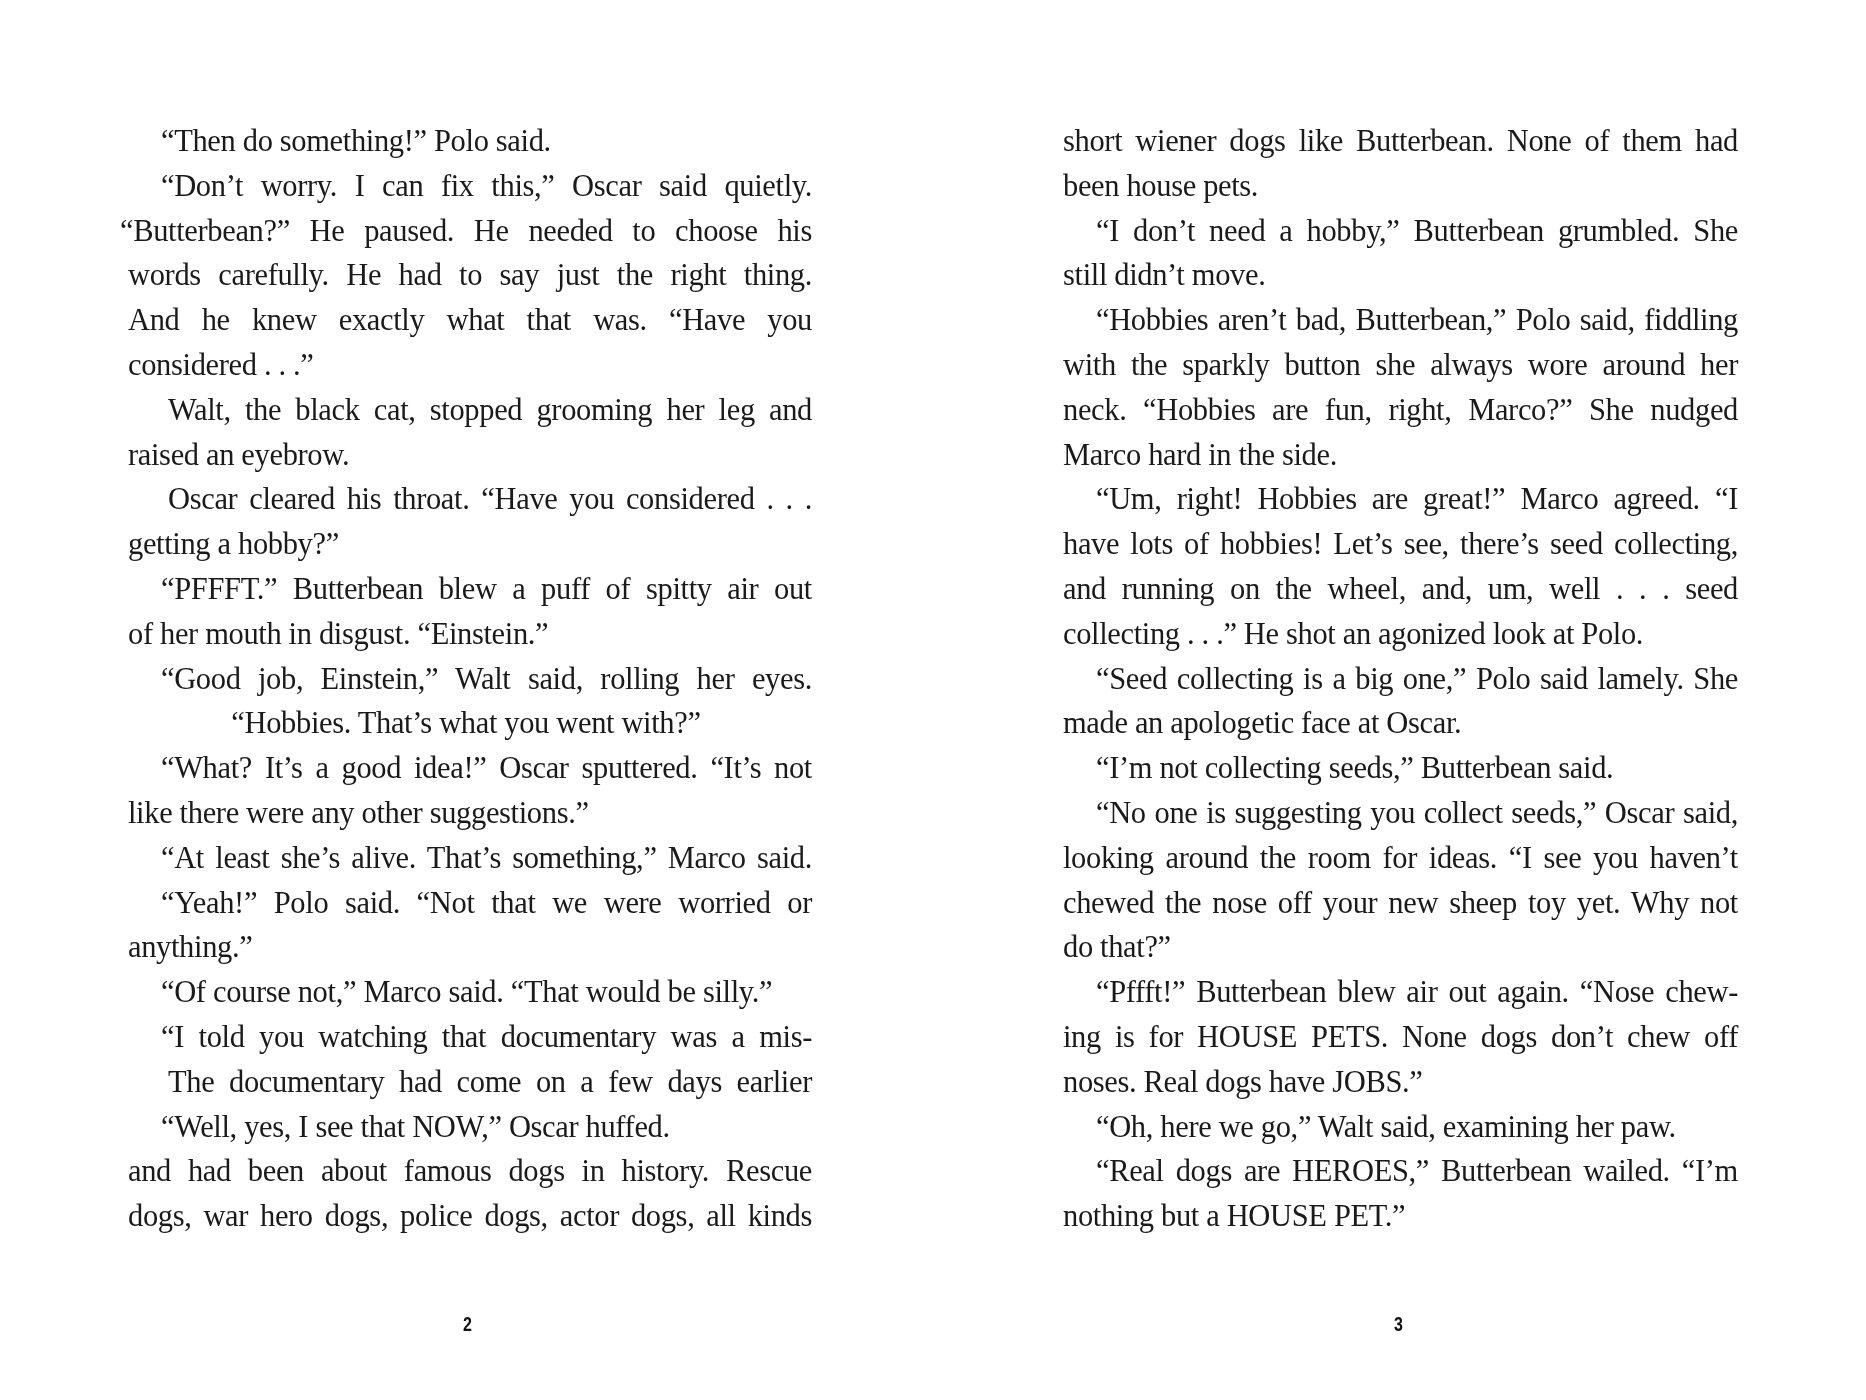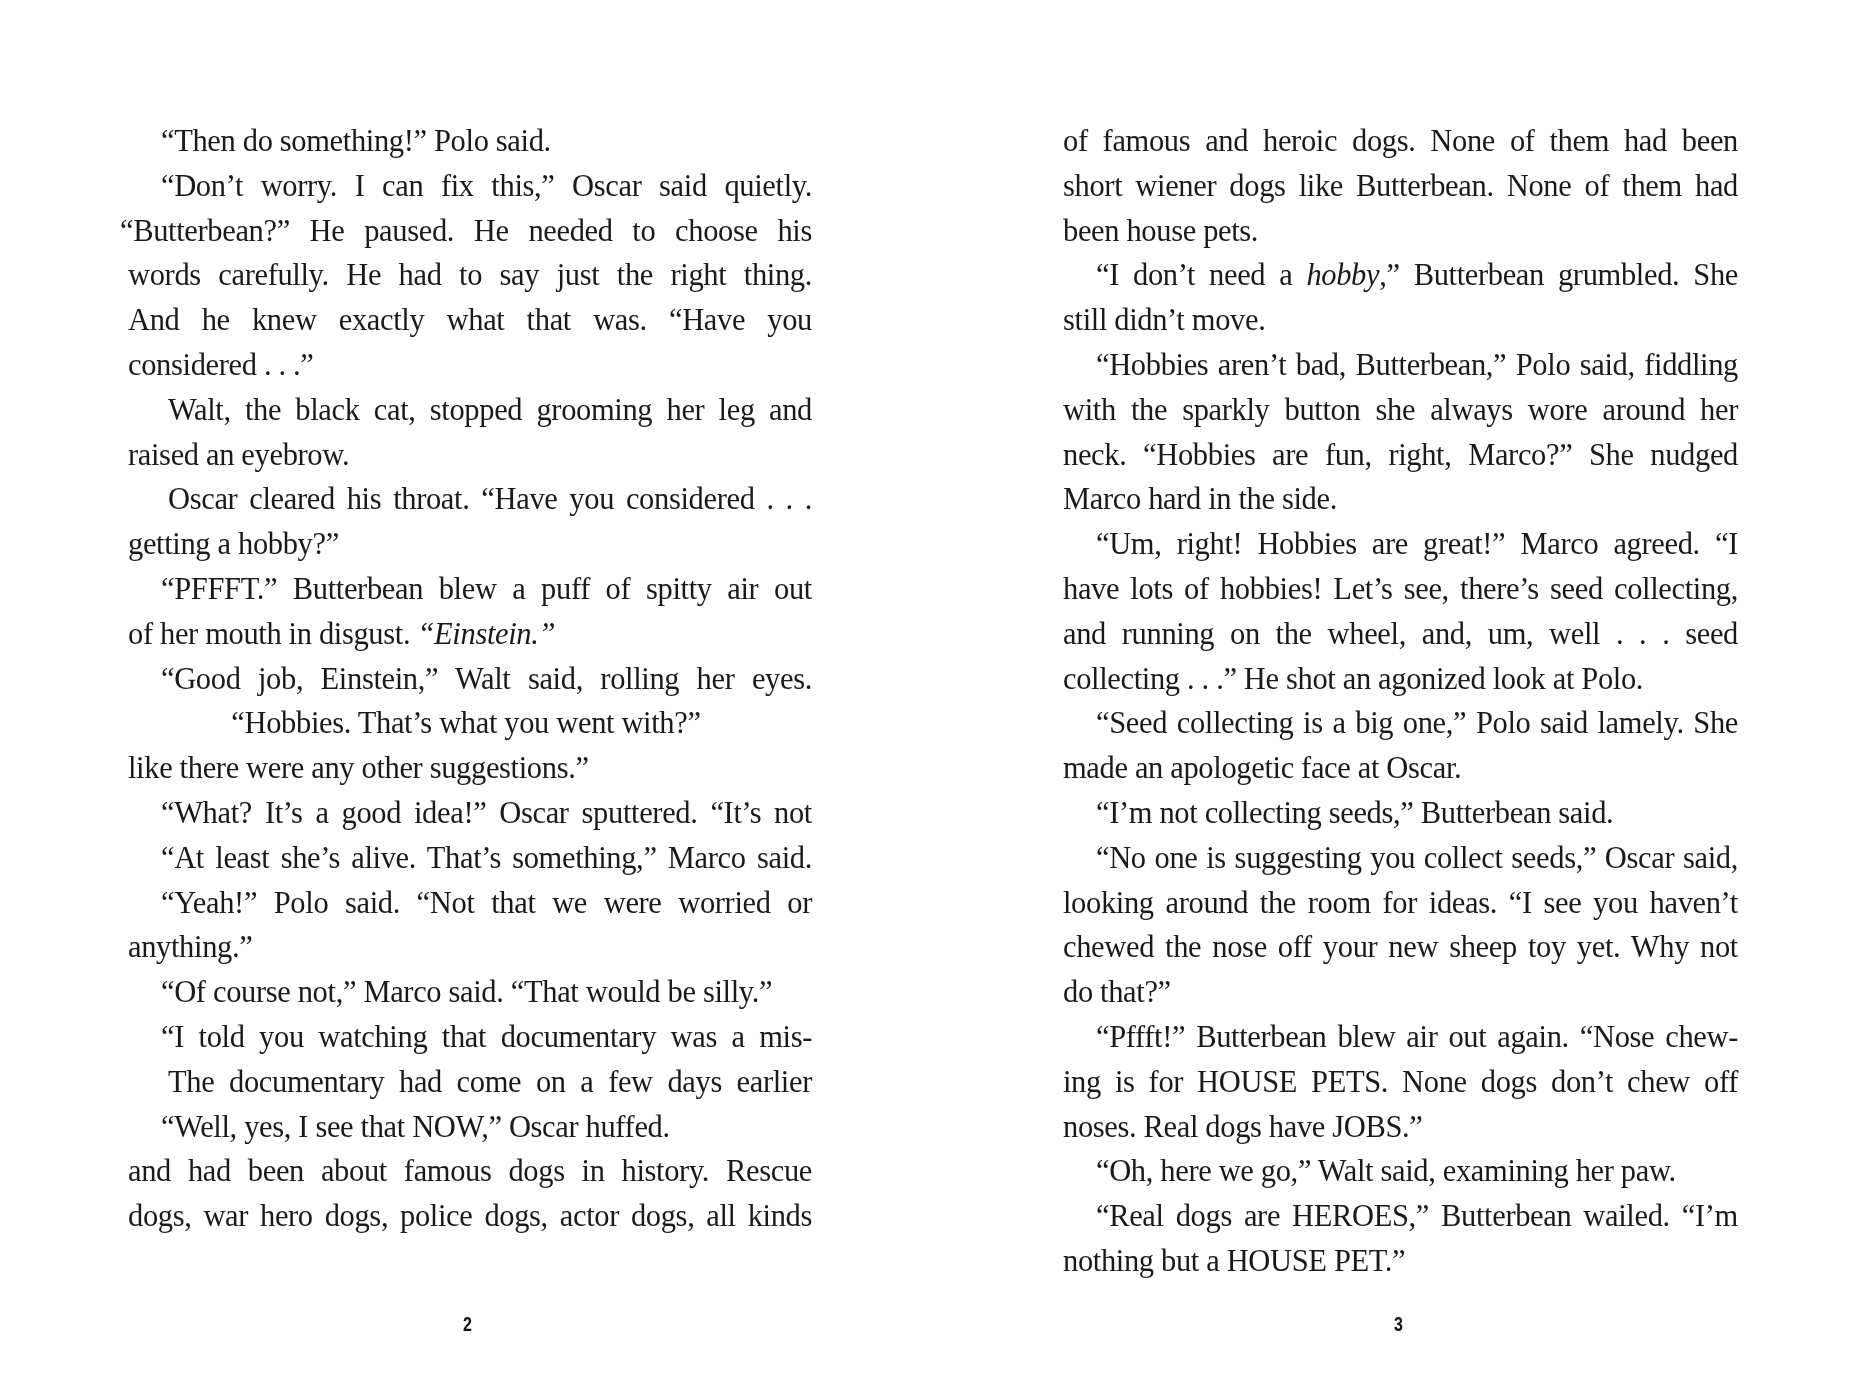--- a/index.html
+++ b/index.html
@@ -53,21 +53,21 @@
     text-align: left;
   }
   .line.indent { padding-left: 40px; }
   .line.indent.quote { padding-left: 33px; }
   .line.hang { margin-left: -8px; text-align: center; }
   .line.justify.indent { width: calc(100% - 40px); }
   .line.justify.indent.quote { width: calc(100% - 33px); }
   .line.justify.hang { width: calc(100% + 8px); }
   .line.justify.indent, .line.justify.hang { box-sizing: content-box; }
 
-  .it { font-style: italic; }
+  .it { }
 
   .page-number {
     position: absolute;
     top: 1313px;
     font-family: "Liberation Sans", "DejaVu Sans", sans-serif;
     font-weight: bold;
     font-size: 20px;
     transform: scaleX(0.8);
     color: #111111;
     line-height: 22px;
@@ -88,37 +88,36 @@
         <div class="line justify">And he knew exactly what that was. “Have you</div>
         <div class="line left">considered . . .”</div>
         <div class="line justify indent">Walt, the black cat, stopped grooming her leg and</div>
         <div class="line left">raised an eyebrow.</div>
         <div class="line justify indent">Oscar cleared his throat. “Have you considered . . .</div>
         <div class="line left">getting a hobby?”</div>
         <div class="line justify indent quote">“PFFFT.” Butterbean blew a puff of spitty air out</div>
         <div class="line left"><span>of her mouth in disgust. </span><span class="it">“Einstein.”</span></div>
         <div class="line justify indent quote">“Good job, Einstein,” Walt said, rolling her eyes.</div>
         <div class="line left hang">“Hobbies. That’s what you went with?”</div>
+        <div class="line justify indent quote">“What? It’s a good idea!” Oscar sputtered. “It’s not</div>
         <div class="line left">like there were any other suggestions.”</div>
-        <div class="line justify indent quote">“What? It’s a good idea!” Oscar sputtered. “It’s not</div>
         <div class="line justify indent quote">“At least she’s alive. That’s something,” Marco said.</div>
         <div class="line justify indent quote">“Yeah!” Polo said. “Not that we were worried or</div>
         <div class="line left">anything.”</div>
         <div class="line left indent quote">“Of course not,” Marco said. “That would be silly.”</div>
         <div class="line justify indent quote">“I told you watching that documentary was a mis-</div>
         <div class="line justify indent">The documentary had come on a few days earlier</div>
         <div class="line left indent quote">“Well, yes, I see that NOW,” Oscar huffed.</div>
         <div class="line justify">and had been about famous dogs in history. Rescue</div>
         <div class="line justify">dogs, war hero dogs, police dogs, actor dogs, all kinds</div>
       </div>
     <div class="page-number">2</div>
   </div>
   <div class="page page-right">
     <div class="column">
-        <div class="line justify">of famous and heroic dogs. None of them had been</div>
         <div class="line justify">short wiener dogs like Butterbean. None of them had</div>
         <div class="line left">been house pets.</div>
         <div class="line justify indent quote"><span>“I don’t need a </span><span class="it">hobby</span><span>,” Butterbean grumbled. She</span></div>
         <div class="line left">still didn’t move.</div>
         <div class="line justify indent quote">“Hobbies aren’t bad, Butterbean,” Polo said, fiddling</div>
         <div class="line justify">with the sparkly button she always wore around her</div>
         <div class="line justify">neck. “Hobbies are fun, right, Marco?” She nudged</div>
         <div class="line left">Marco hard in the side.</div>
         <div class="line justify indent quote">“Um, right! Hobbies are great!” Marco agreed. “I</div>
         <div class="line justify">have lots of hobbies! Let’s see, there’s seed collecting,</div>

